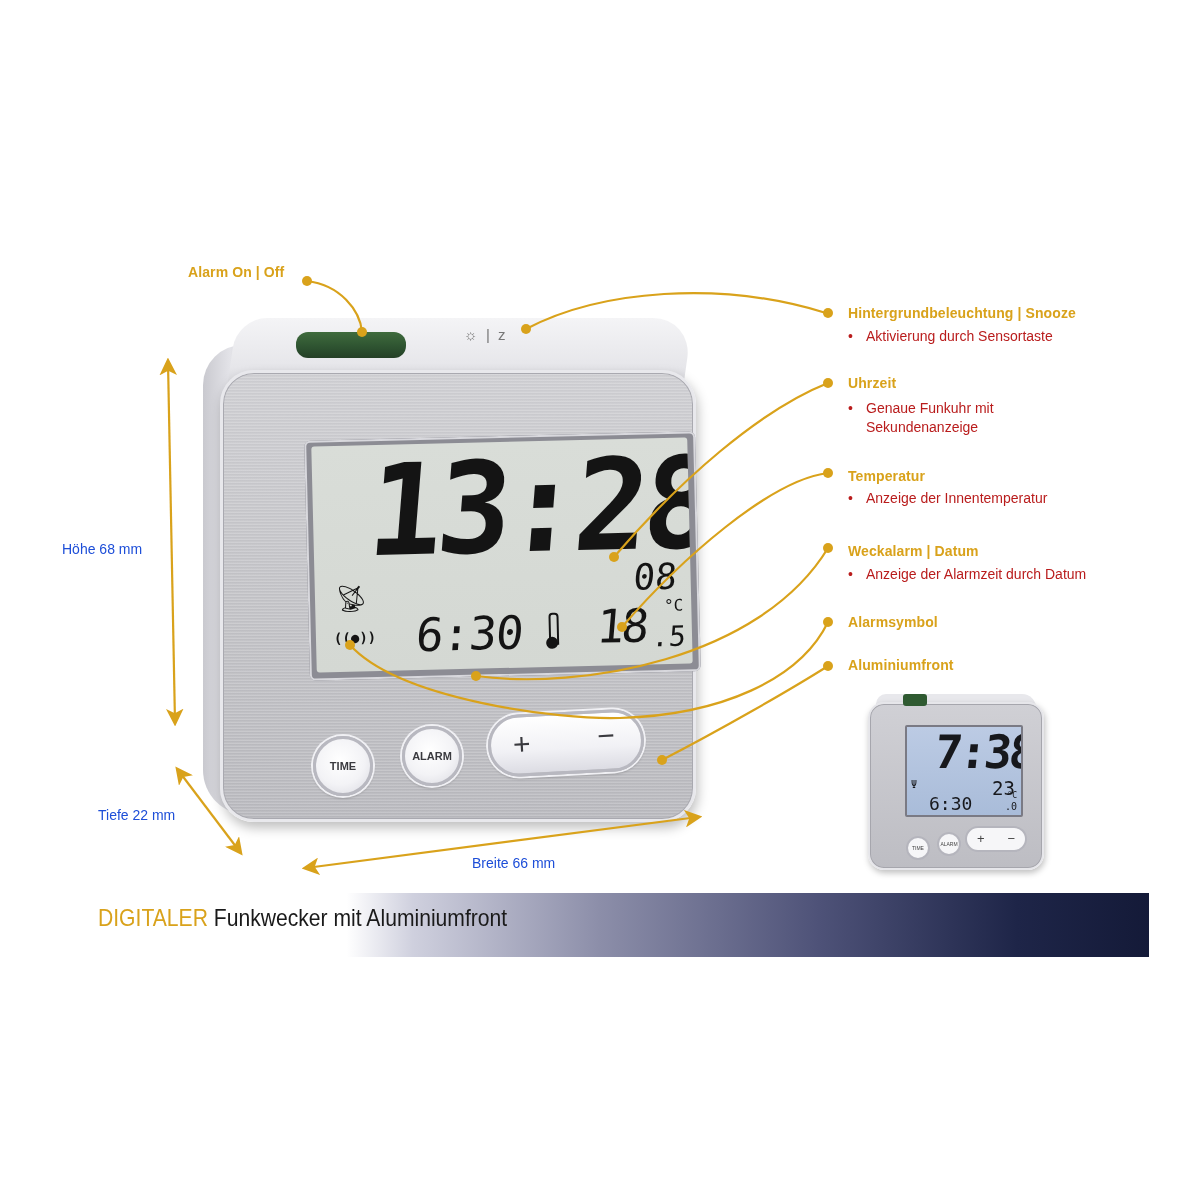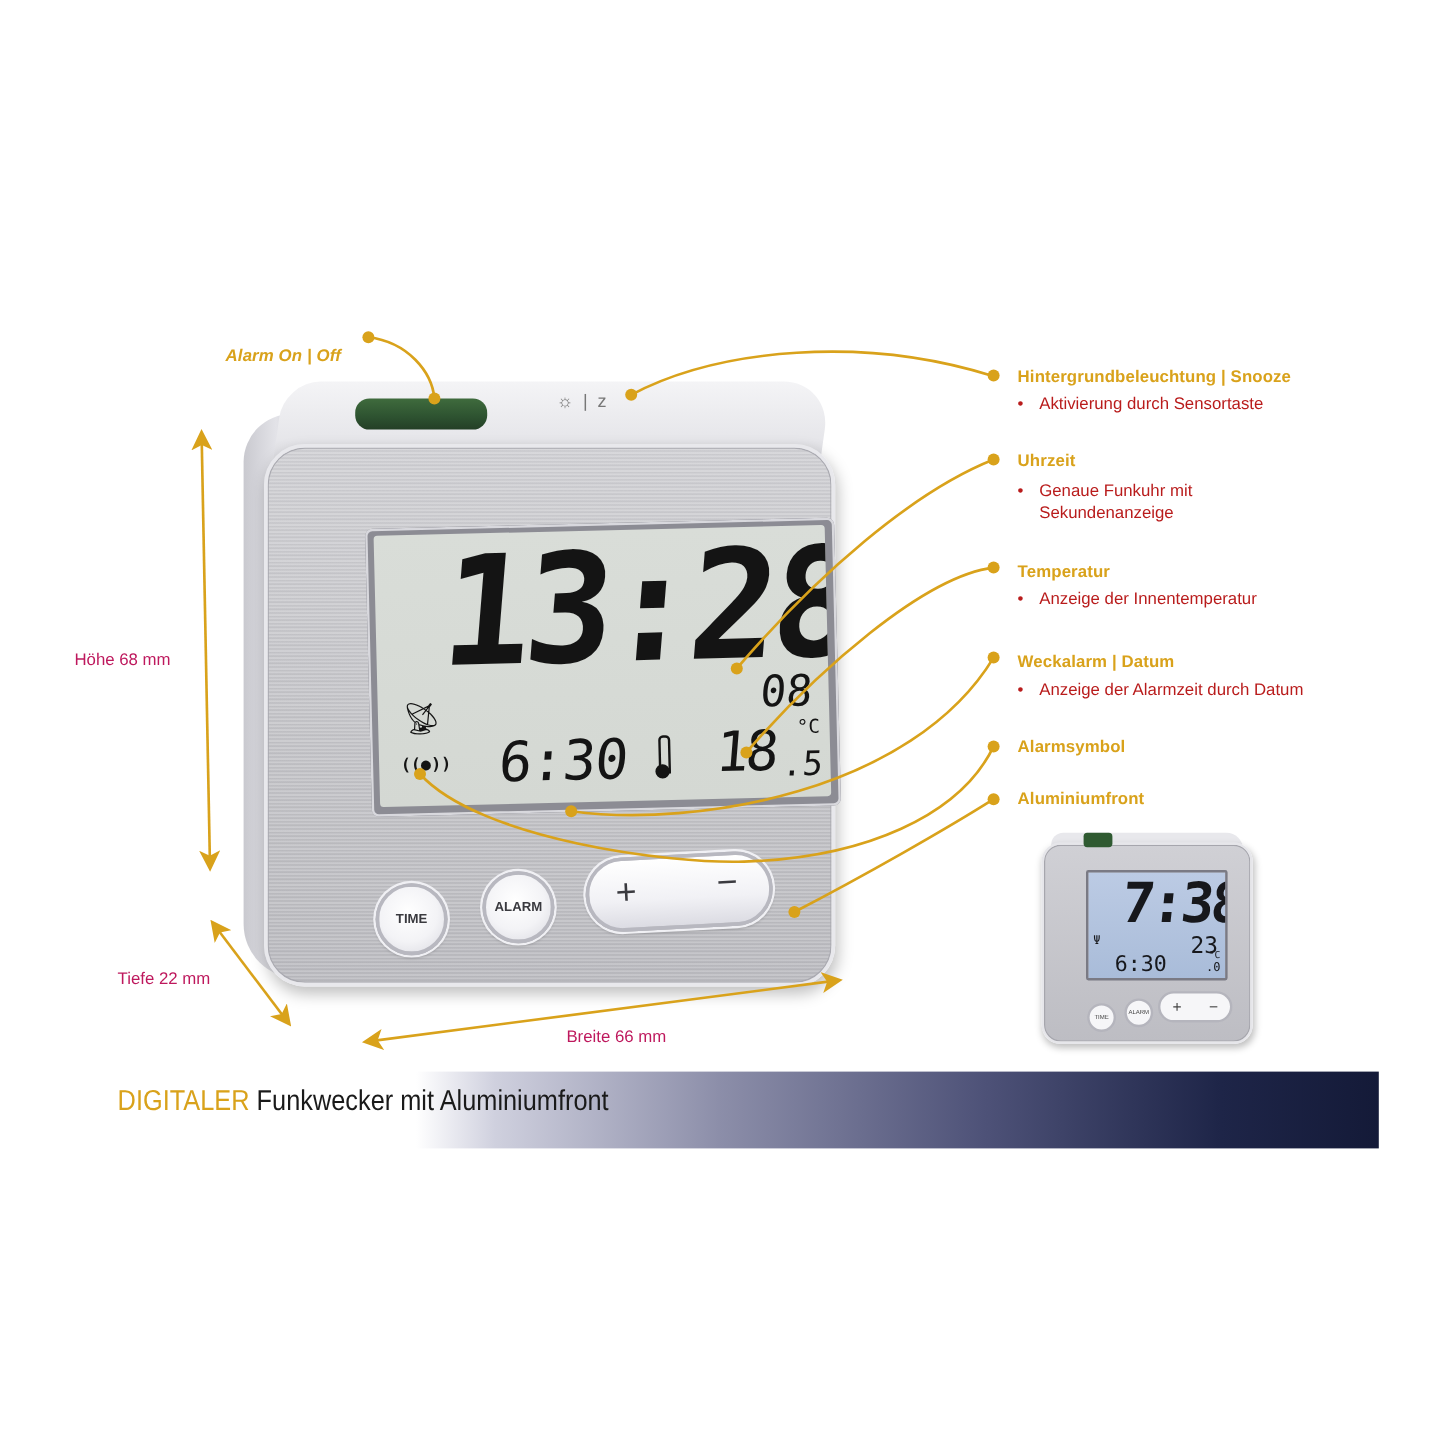--- a/index.html
+++ b/index.html
@@ -9,21 +9,21 @@
   
   .callout-title {
     position: absolute; font-family: "Liberation Sans", sans-serif; font-weight: bold;
     font-size: 14px; color: #d9a21b; white-space: nowrap; letter-spacing: 0.1px;
   }
   .callout-bullet {
     position: absolute; font-size: 14px; color: #b91c1c; white-space: nowrap; line-height: 19px;
   }
   .callout-bullet .dot { display: inline-block; width: 18px; }
 
-  .dim-label { position: absolute; font-size: 14px; color: #be185d; white-space: nowrap; }
+  .dim-label { position: absolute; font-size: 14px; color: #1d4ed8; white-space: nowrap; }
 
   
   svg.overlay { position: absolute; left: 0; top: 0; width: 1200px; height: 1200px; pointer-events: none; z-index: 5; }
 
   
   .clock-top {
     position: absolute; left: 232px; top: 318px; width: 456px; height: 70px;
     background: linear-gradient(180deg, #f4f4f6 0%, #e6e6ea 70%, #d7d7dc 100%);
     border-radius: 30px 40px 0 0;
     transform: skewX(-8deg);
@@ -227,21 +227,21 @@
     <circle cx="828" cy="473" r="5"></circle>
     <circle cx="476" cy="676" r="5"></circle>
     <circle cx="828" cy="548" r="5"></circle>
     <circle cx="350" cy="645" r="5"></circle>
     <circle cx="828" cy="622" r="5"></circle>
     <circle cx="662" cy="760" r="5"></circle>
     <circle cx="828" cy="666" r="5"></circle>
   </g>
 </svg>
 
-<div class="callout-title" style="left:188px; top:288px;font-style:italic;">Alarm On | Off</div>
+<div class="callout-title" style="left:188px; top:264px;">Alarm On | Off</div>
 
 <div class="callout-title" style="left:848px; top:305px;">Hintergrundbeleuchtung | Snooze</div>
 <div class="callout-bullet" style="left:848px; top:327px;"><span class="dot">•</span><span>Aktivierung durch Sensortaste</span></div>
 
 <div class="callout-title" style="left:848px; top:375px;">Uhrzeit</div>
 <div class="callout-bullet" style="left:848px; top:399px;"><span class="dot">•</span><span>Genaue Funkuhr mit</span><br><span class="dot"></span><span>Sekundenanzeige</span></div>
 
 <div class="callout-title" style="left:848px; top:468px;">Temperatur</div>
 <div class="callout-bullet" style="left:848px; top:489px;"><span class="dot">•</span><span>Anzeige der Innentemperatur</span></div>
 

